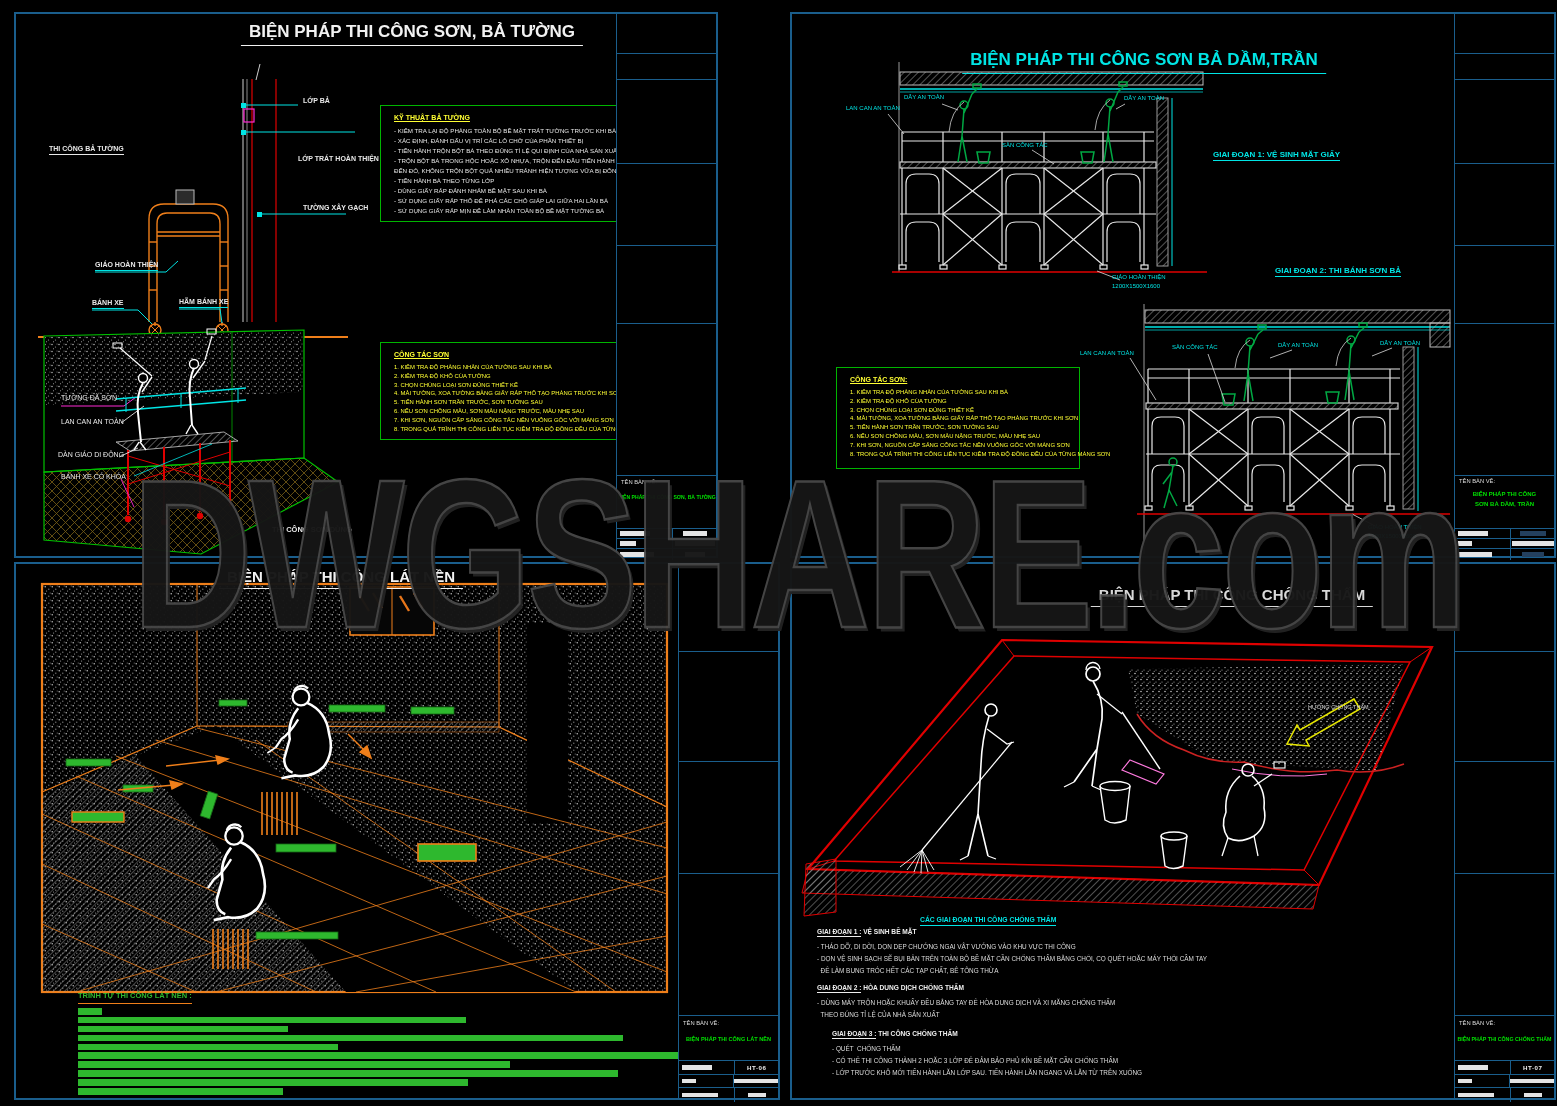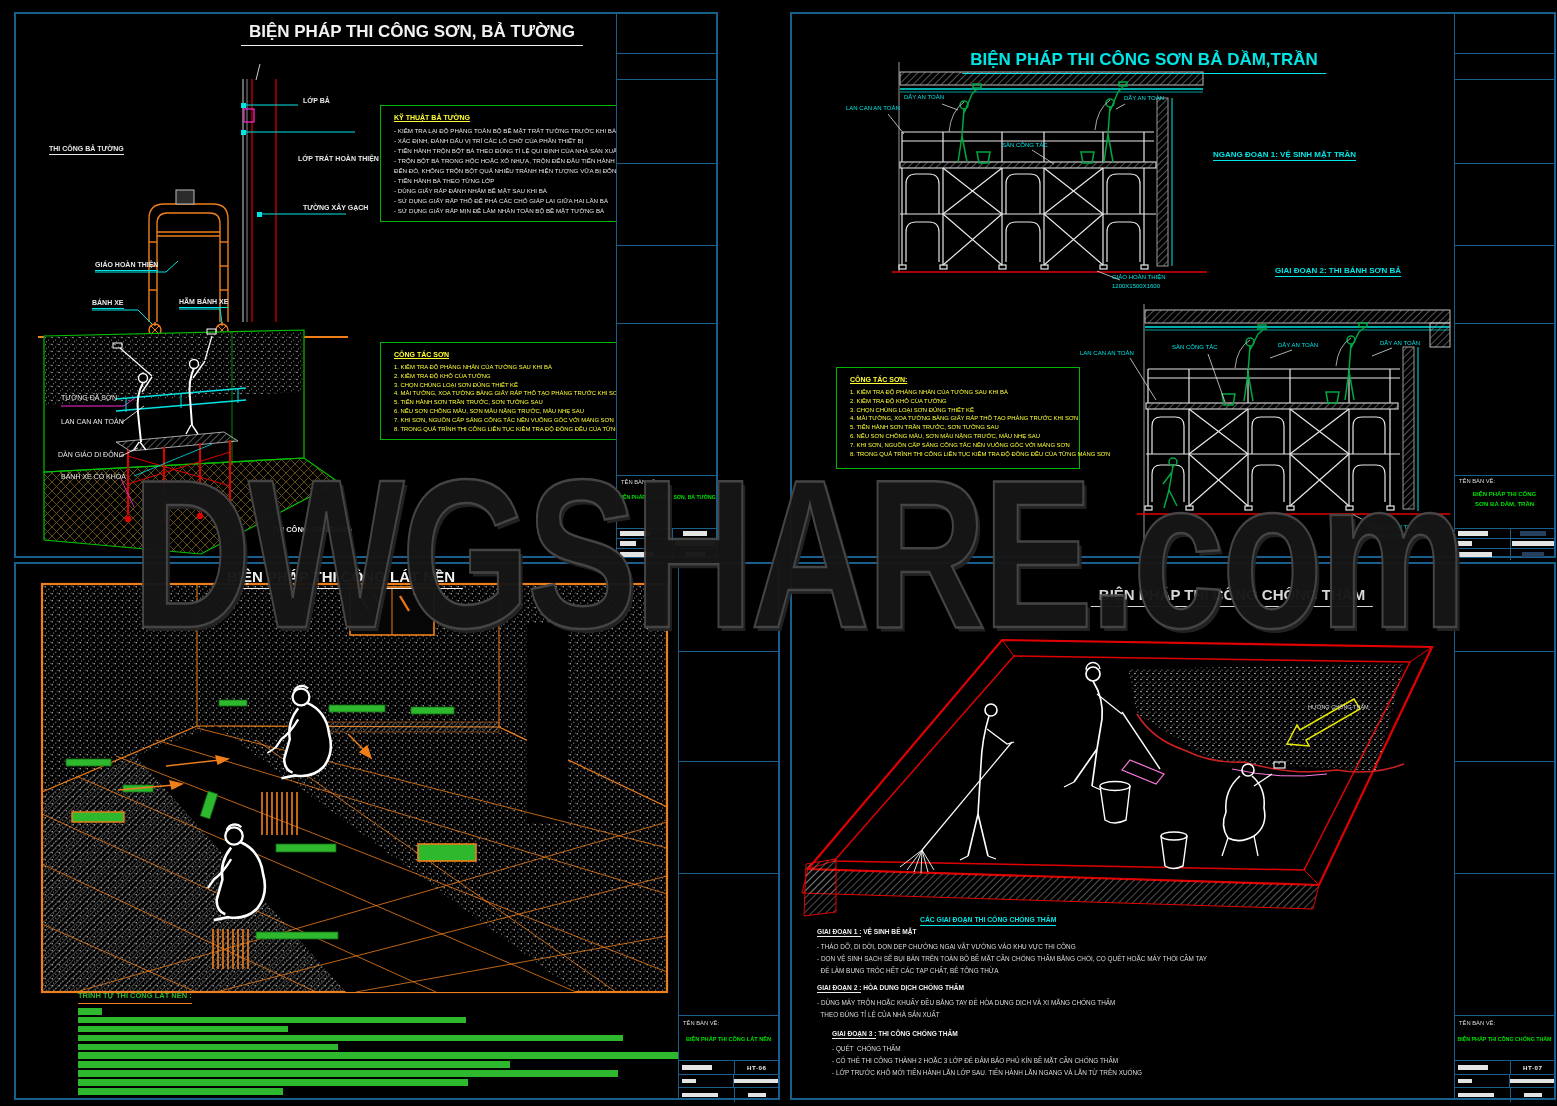--- a/index.html
+++ b/index.html
@@ -360,21 +360,21 @@
           <line x1="600" y1="334" x2="580" y2="342"></line>
           <path d="M560,500 L583,512" fill="none"></path>
         </g>
       </g>
     </svg>
     <div class="sheet-title cyan" style="left:352px; top:12px;margin-top:24px;">BIỆN PHÁP THI CÔNG SƠN BẢ DẦM,TRẦN</div>
     <div class="lbl cy" style="left:112px; top:80px; font-size:6px;">DÂY AN TOÀN</div>
     <div class="lbl cy" style="left:54px; top:91px; font-size:6px;">LAN CAN AN TOÀN</div>
     <div class="lbl cy" style="left:332px; top:81px; font-size:6px;">DÂY AN TOÀN</div>
     <div class="lbl cy" style="left:210px; top:128px; font-size:6px;">SÀN CÔNG TÁC</div>
-    <div class="lbl cy b und" style="left:421px; top:136px; font-size:8px; border-color:var(--cyan);">NGANG ĐOẠN 1: VỆ SINH MẶT TRẦN</div>
+    <div class="lbl cy b und" style="left:421px; top:136px; font-size:8px; border-color:var(--cyan);">GIAI ĐOẠN 1: VỆ SINH MẶT GIẤY</div>
     <div class="lbl cy" style="left:320px; top:260px; font-size:6px;">GIÁO HOÀN THIỆN</div>
     <div class="lbl cy" style="left:320px; top:269px; font-size:6px;">1200X1500X1600</div>
     <div class="lbl cy b und" style="left:483px; top:252px; font-size:8px; border-color:var(--cyan);">GIAI ĐOẠN 2: THI BÁNH SƠN BẢ</div>
     <div class="lbl cy" style="left:288px; top:336px; font-size:6px;">LAN CAN AN TOÀN</div>
     <div class="lbl cy" style="left:380px; top:330px; font-size:6px;">SÀN CÔNG TÁC</div>
     <div class="lbl cy" style="left:486px; top:328px; font-size:6px;">DÂY AN TOÀN</div>
     <div class="lbl cy" style="left:588px; top:326px; font-size:6px;">DÂY AN TOÀN</div>
     <div class="lbl cy" style="left:576px; top:510px; font-size:6px;">GIÁO HOÀN THIỆN</div>
     <div class="lbl cy" style="left:576px; top:519px; font-size:6px;">1200X1500X1600</div>
     <div class="gbox" style="left:44px; top:353px; width:244px; height:102px;">

